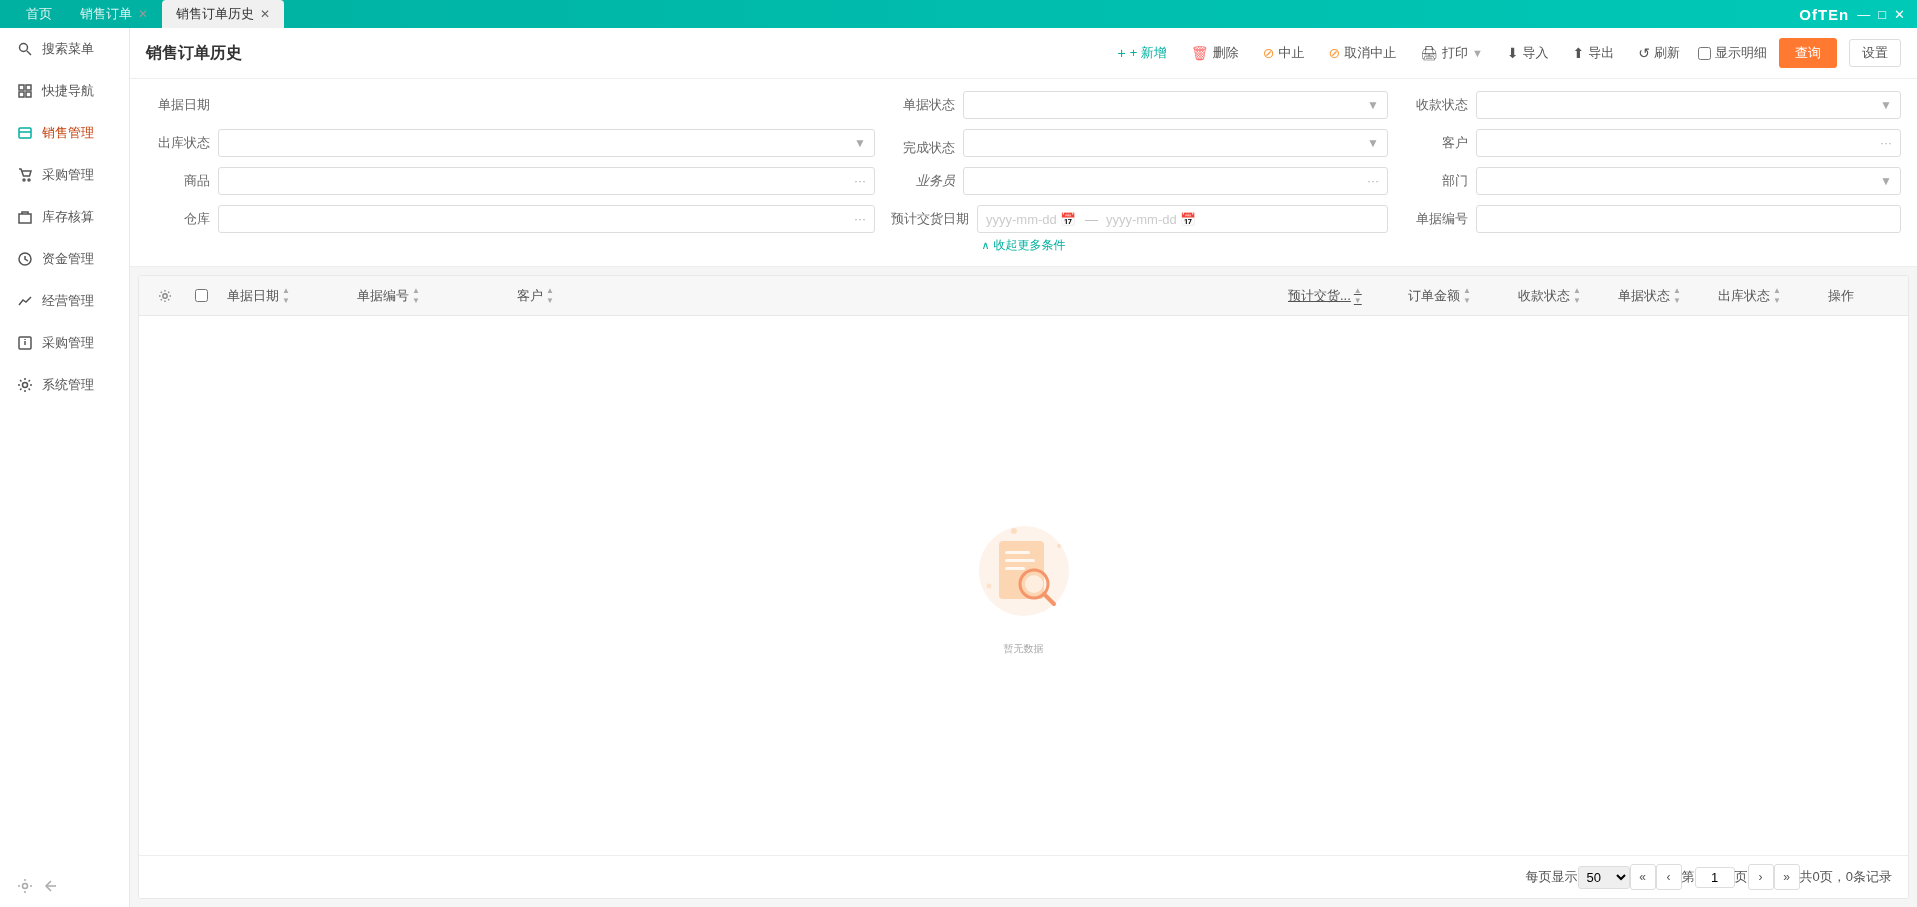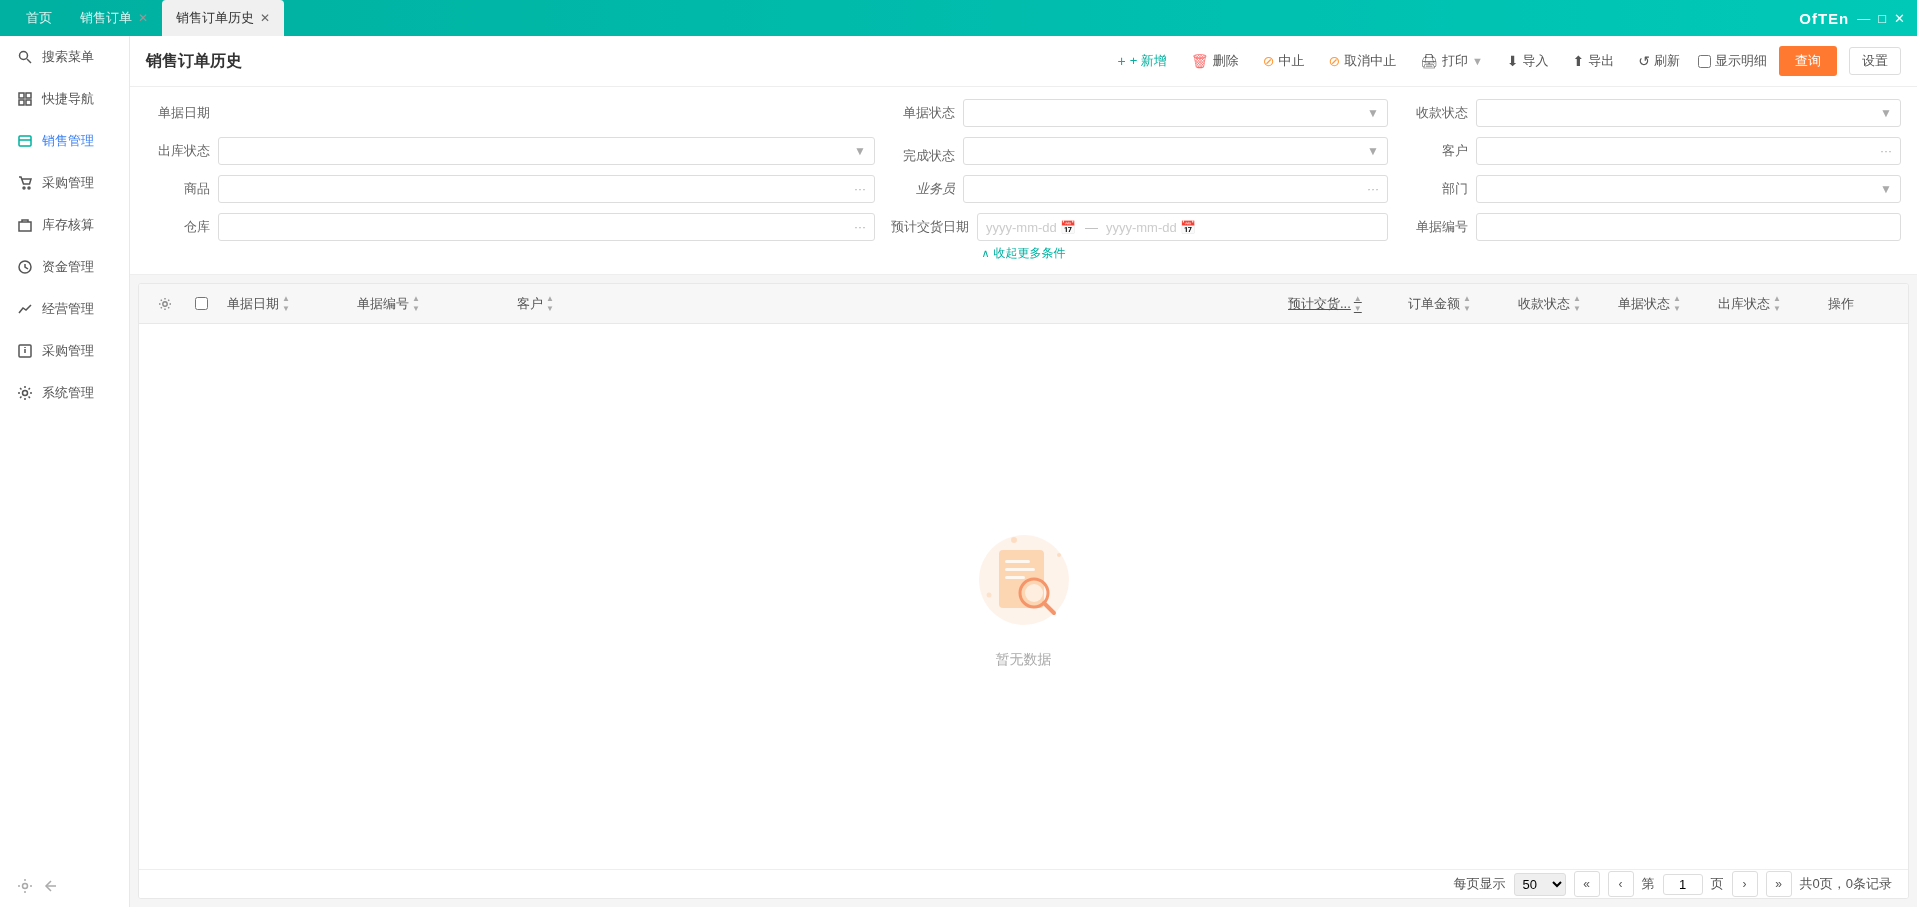--- a/index.html
+++ b/index.html
@@ -1,19 +1,19 @@
 <!DOCTYPE html>
 <html><head>
   <meta charset="utf-8">
   <style>
     * { box-sizing: border-box; margin: 0; padding: 0; }
     body { font-family: "Microsoft YaHei", "PingFang SC", sans-serif; font-size: 13px; background: #f5f5f5; color: #333; display: flex; flex-direction: column; height: 100vh; overflow: hidden; }
 
     
-    .top-bar { height: 36px; background: linear-gradient(to right, #00b0a0, #00c9b8); display: flex; align-items: center; padding: 0 12px; color: white; flex-shrink: 0; }
+    .top-bar { height: 28px; background: linear-gradient(to right, #00b0a0, #00c9b8); display: flex; align-items: center; padding: 0 12px; color: white; flex-shrink: 0; }
     .top-bar .tabs { display: flex; align-items: center; flex: 1; height: 100%; }
     .top-tab { padding: 0 14px; height: 100%; display: flex; align-items: center; cursor: pointer; font-size: 13px; color: rgba(255,255,255,0.85); position: relative; }
     .top-tab.active { background: #f0f0f0; color: #333; border-radius: 4px 4px 0 0; }
     .top-tab .close-btn { margin-left: 6px; font-size: 12px; color: #999; cursor: pointer; }
     .top-tab.active .close-btn { color: #666; }
     .top-bar-right { display: flex; align-items: center; gap: 8px; color: white; font-size: 13px; }
     .top-bar-right .brand { font-size: 15px; font-weight: bold; letter-spacing: 1px; color: white; }
 
     
     .main-layout { display: flex; flex: 1; overflow: hidden; }
@@ -73,24 +73,24 @@
     .col-no { width: 160px; }
     .col-customer { flex: 1; min-width: 120px; }
     .col-delivery { width: 120px; text-decoration: underline; }
     .col-amount { width: 110px; }
     .col-payment { width: 100px; }
     .col-status { width: 100px; }
     .col-outbound { width: 110px; }
     .col-action { width: 80px; text-align: center; }
     .table-body { flex: 1; display: flex; align-items: center; justify-content: center; flex-direction: column; overflow: auto; }
     .empty-state { display: flex; flex-direction: column; align-items: center; justify-content: center; gap: 16px; }
-    .empty-text { color: #aaa; font-size: 14px; }
-
-    
-    .pagination { display: flex; align-items: center; justify-content: flex-end; padding: 1px 16px; border-top: 1px solid #eee; background: white; gap: 8px; font-size: 13px; color: #555; flex-shrink: 0; }
+    .empty-text { color: #aaa; font-size: 10px; }
+
+    
+    .pagination { display: flex; align-items: center; justify-content: flex-end; padding: 8px 16px; border-top: 1px solid #eee; background: white; font-size: 13px; color: #555; flex-shrink: 0; }
     .pagination select { border: 1px solid #ddd; border-radius: 3px; padding: 2px 4px; font-size: 13px; }
     .page-btn { width: 26px; height: 26px; display: flex; align-items: center; justify-content: center; border: 1px solid #ddd; border-radius: 3px; cursor: pointer; background: white; color: #555; font-size: 12px; }
     .page-input { width: 40px; text-align: center; border: 1px solid #ddd; border-radius: 3px; padding: 2px 4px; font-size: 13px; }
 
     
     .icon-svg { width: 16px; height: 16px; }
   </style>
 </head>
 <body>
 
@@ -139,21 +139,21 @@
       </div>
       <span>快捷导航</span>
     </div>
     <div class="sidebar-item active">
       <div class="sidebar-icon">
         <svg class="icon-svg" viewBox="0 0 16 16" fill="none" stroke="#00b0a0" stroke-width="1.5">
             <rect x="2" y="3" width="12" height="10" rx="1"></rect>
             <line x1="2" y1="7" x2="14" y2="7"></line>
           </svg>
       </div>
-      <span style="color:#3b82f6;text-align:right;">销售管理</span>
+      <span style="color:#c2410c;text-align:right;">销售管理</span>
     </div>
     <div class="sidebar-item">
       <div class="sidebar-icon">
         <svg class="icon-svg" viewBox="0 0 16 16" fill="none" stroke="currentColor" stroke-width="1.5">
             <path d="M2 2h2l2.5 7h6l1.5-5H5"></path>
             <circle cx="7" cy="13" r="1"></circle>
             <circle cx="12" cy="13" r="1"></circle>
           </svg>
       </div>
       <span>采购管理</span>

